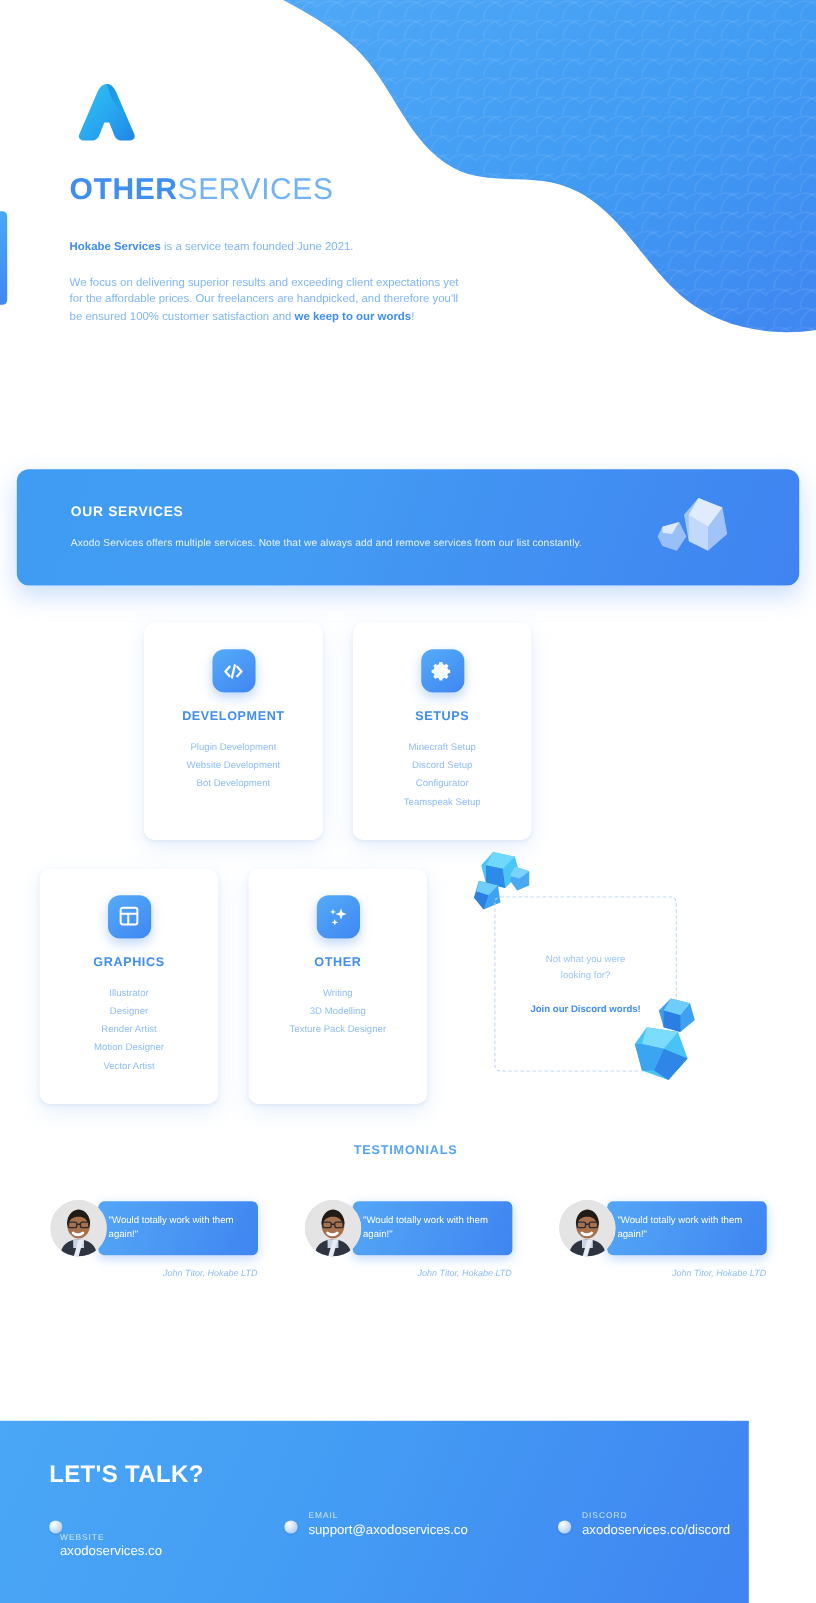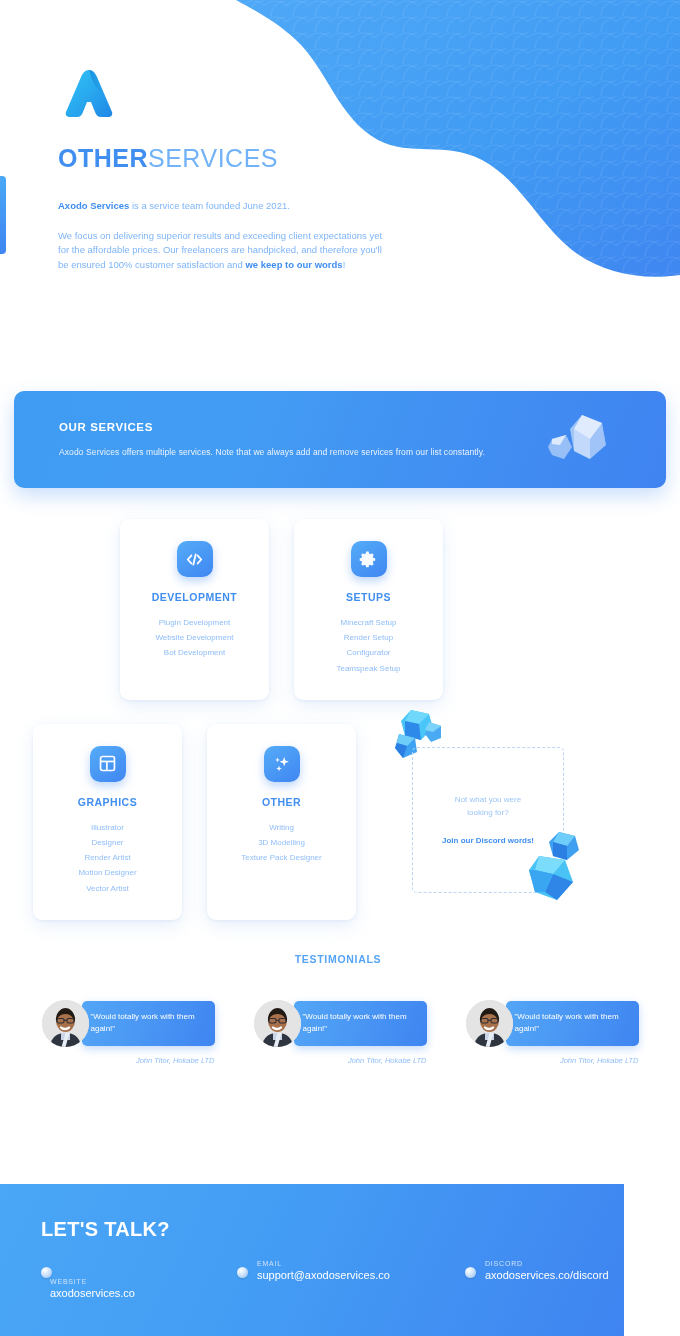--- a/index.html
+++ b/index.html
@@ -185,21 +185,21 @@
         </linearGradient>
       </defs>
       <path d="M31,8 C35,8 37,11 39,15 L54,50 C55,53 53,55 50,55 L43,55 C40,55 38,53 37,50 L33,40 L29,40 L25,50 C24,53 22,55 19,55 L12,55 C9,55 7,53 8,50 L23,15 C25,11 27,8 31,8 Z" fill="url(#aGrad)"></path>
       <path d="M31,8 C35,8 37,11 39,15 L46,32 C40,28 35,22 33,14 C32,11 31.5,9 31,8 Z" fill="url(#aGrad2)"></path>
     </svg>
   </div>
   <div class="brand">
     <span class="b1">OTHER</span><span class="b2">SERVICES</span>
   </div>
   <div class="lead">
-    <p><strong>Axodo Services</strong><span> is a service team founded June 2021.</span></p>
+    <p><strong>Hokabe Services</strong><span> is a service team founded June 2021.</span></p>
     <p><span>We focus on delivering superior results and exceeding client expectations yet for the affordable prices. Our freelancers are handpicked, and therefore you'll be ensured 100% customer satisfaction and </span><strong>we keep to our words</strong><span>!</span></p>
   </div>
 </div>
 
 <div class="banner scallop">
   <div class="banner-inner">
     <h2>OUR SERVICES</h2>
     <p>Axodo Services offers multiple services. Note that we always add and remove services from our list constantly.</p>
   </div>
   <div class="crystal-banner">
@@ -239,21 +239,21 @@
     <div class="card h1">
       <div class="ico">
         <svg width="19" height="19" viewBox="0 0 24 24" fill="#fff">
           <path d="M12 8.2a3.8 3.8 0 1 0 0 7.6 3.8 3.8 0 0 0 0-7.6zm0 5.9a2.1 2.1 0 1 1 0-4.2 2.1 2.1 0 0 1 0 4.2z"></path>
           <path d="M20.4 13.6v-3.2l-2.2-.4a6.6 6.6 0 0 0-.8-1.9l1.3-1.8-2.3-2.3-1.8 1.3a6.6 6.6 0 0 0-1.9-.8L12.2 2H9l-.4 2.5a6.6 6.6 0 0 0-1.9.8L4.9 4 2.6 6.3l1.3 1.8a6.6 6.6 0 0 0-.8 1.9l-2.2.4v3.2l2.2.4c.2.7.5 1.3.8 1.9l-1.3 1.8 2.3 2.3 1.8-1.3c.6.4 1.2.6 1.9.8l.4 2.2h3.2l.4-2.2c.7-.2 1.3-.5 1.9-.8l1.8 1.3 2.3-2.3-1.3-1.8c.4-.6.6-1.2.8-1.9z" opacity="0.95"></path>
         </svg>
       </div>
       <h3>SETUPS</h3>
       <ul>
         <li>Minecraft Setup</li>
-        <li>Render Setup</li>
+        <li>Discord Setup</li>
         <li>Configurator</li>
         <li>Teamspeak Setup</li>
       </ul>
     </div>
 
   </div>
 
   <div class="row">
 
     <div class="card h2">

